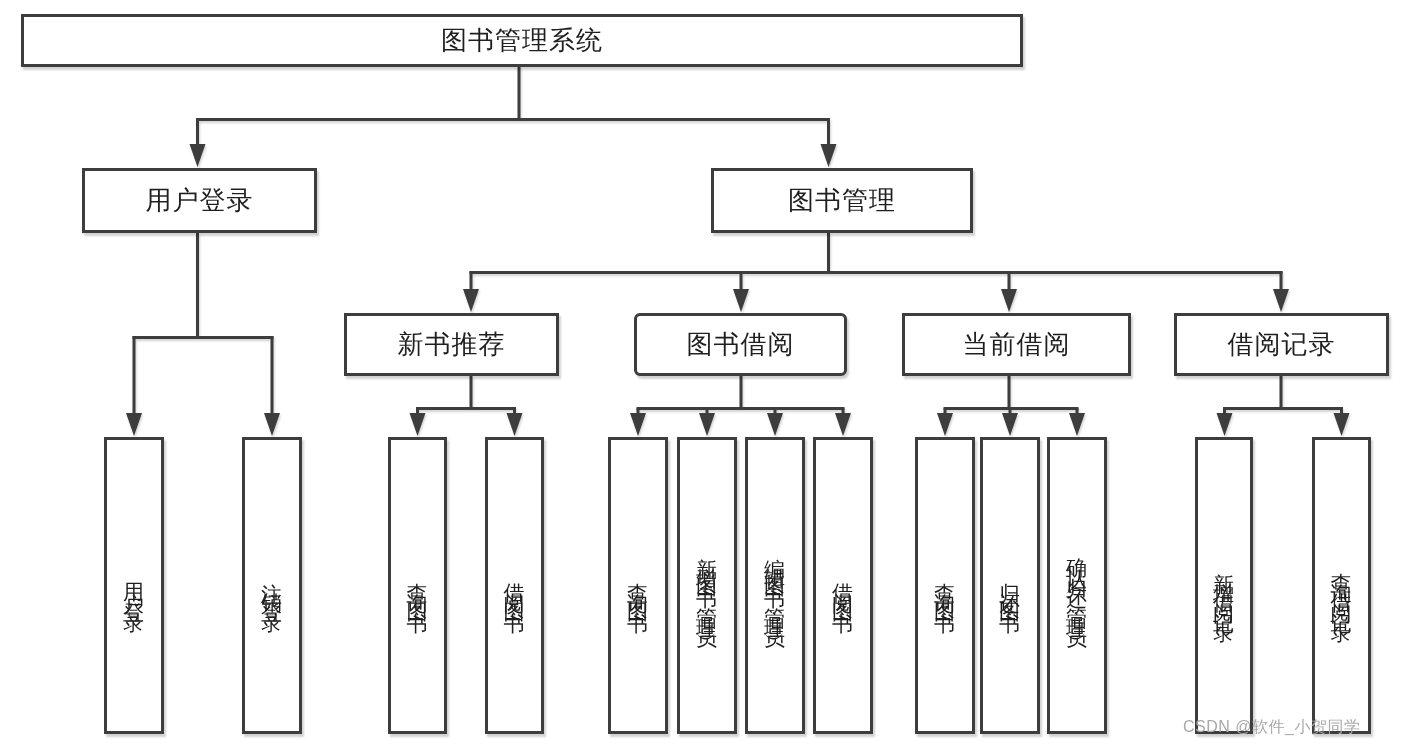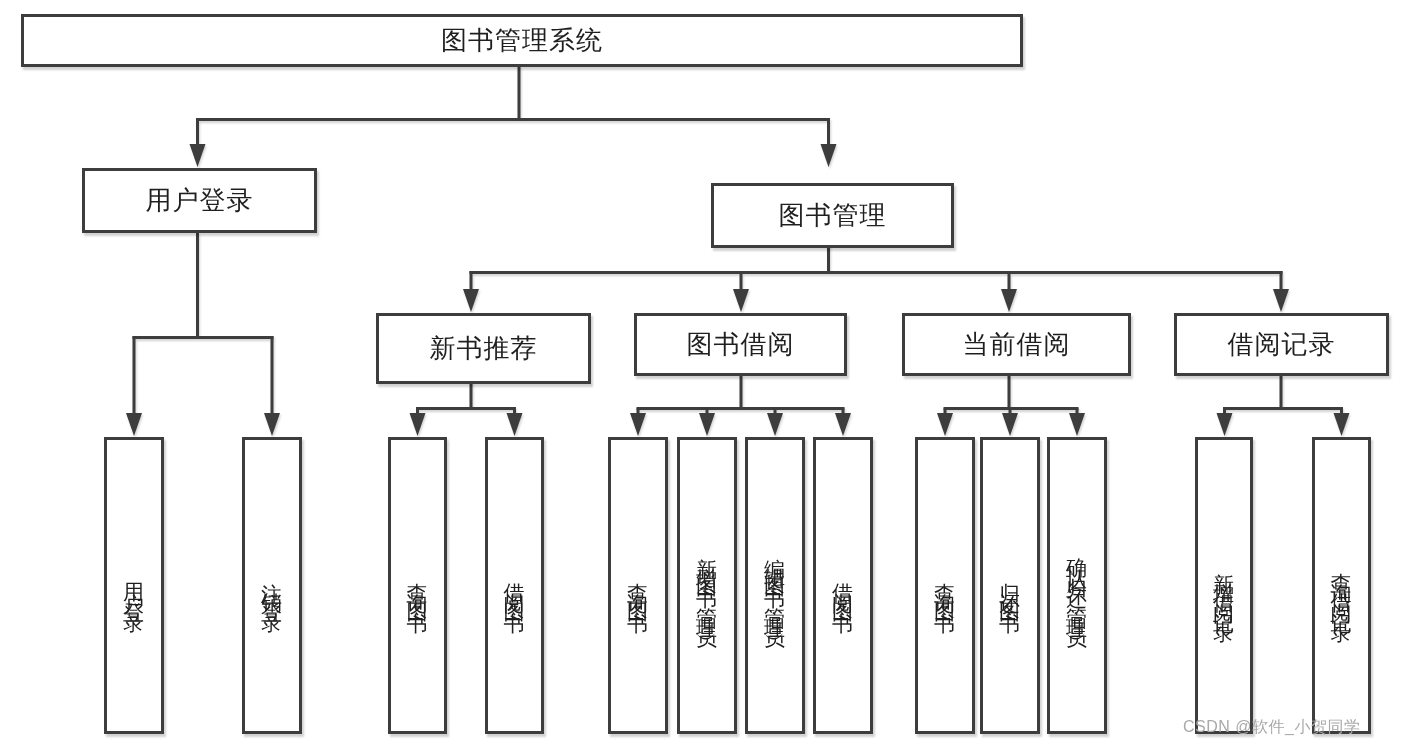--- a/index.html
+++ b/index.html
@@ -41,23 +41,23 @@
     text-orientation: mixed;
     font-size: 21px;
     line-height: 1;
     letter-spacing: 10px;
     color: #1f1f1f;
     white-space: nowrap;
   }
   
   #b-root   { left: 21px;   top: 14px;  width: 1002px; height: 53px; }
   #b-login  { left: 82px;   top: 168px; width: 235px;  height: 65px; }
-  #b-mgmt   { left: 711px;  top: 183px; width: 243px;  height: 65px; }
-  #b-g0 { left: 376px;  top: 313px; width: 215px; height: 71px; }
-  #b-g1 { left: 634px;  top: 313px; width: 213px; height: 63px; }
+  #b-mgmt   { left: 711px;  top: 168px; width: 262px;  height: 65px; }
+  #b-g0 { left: 344px;  top: 313px; width: 215px; height: 63px; }
+  #b-g1 { left: 634px;  top: 313px; width: 213px; height: 63px; border-radius: 6px; }
   #b-g2 { left: 902px;  top: 313px; width: 229px; height: 63px; }
   #b-g3 { left: 1174px; top: 313px; width: 215px; height: 63px; }
   #v-a0 { left: 104px;  }
   #v-a1 { left: 242px;  }
   #v-b0 { left: 388px;  width: 59px; }
   #v-b1 { left: 485px;  width: 59px; }
   #v-c0 { left: 608px;  }
   #v-c1 { left: 677px;  }
   #v-c2 { left: 745px;  }
   #v-c3 { left: 813px;  }

